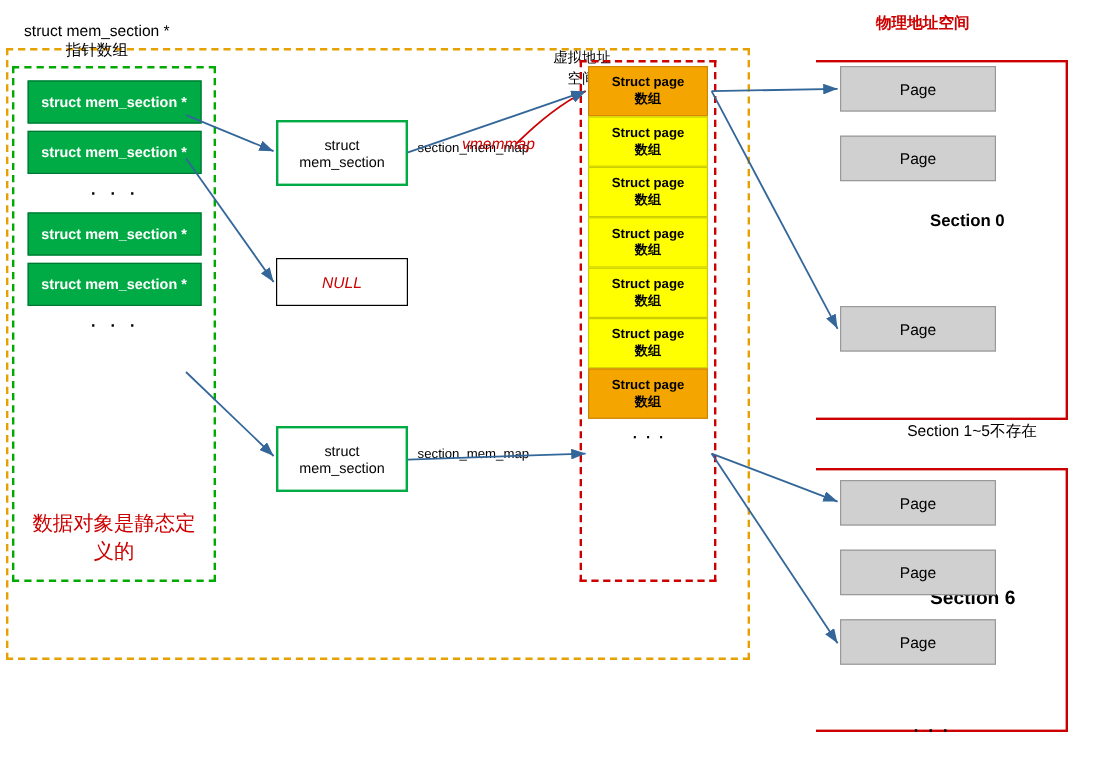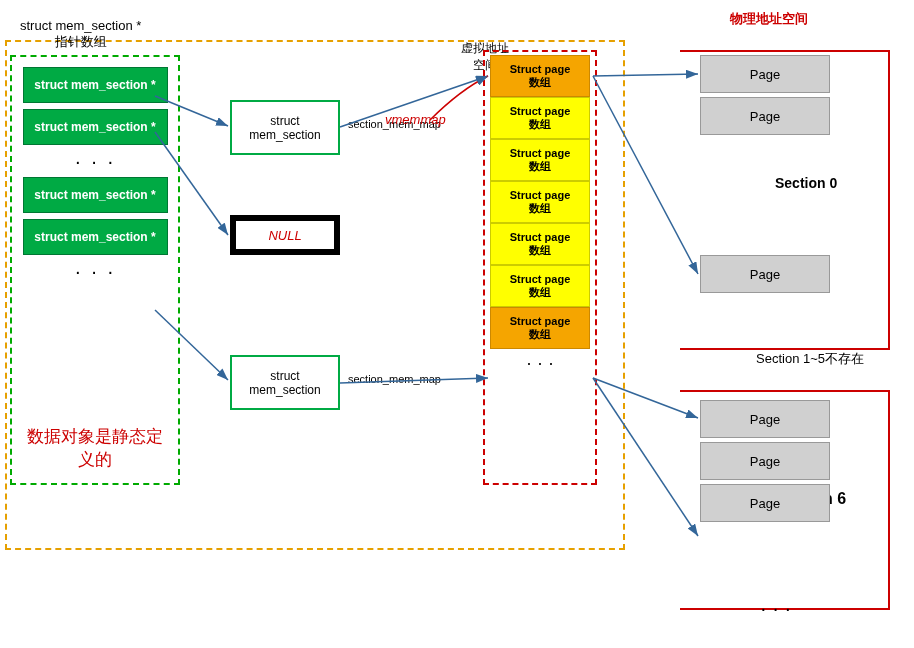--- a/index.html
+++ b/index.html
@@ -117,21 +117,21 @@
       font-size: 12px;
       color: #000;
     }
 
     .null-box {
       position: absolute;
       top: 215px;
       left: 230px;
       width: 110px;
       height: 40px;
-      border: 6px solid #000000;
+      border: 1px solid #000000;
       background: #fff;
       display: flex;
       align-items: center;
       justify-content: center;
       font-size: 13px;
       color: #cc0000;
       font-style: italic;
     }
 
     
@@ -250,21 +250,21 @@
     .page-cell {
       background: #d0d0d0;
       border: 1px solid #999;
       width: 130px;
       height: 38px;
       display: flex;
       align-items: center;
       justify-content: center;
       font-size: 13px;
       color: #000;
-      margin-bottom: 4px;
+      margin-bottom: 20px;
     }
 
     
     .section0-bracket {
       position: absolute;
       top: 50px;
       left: 680px;
       width: 210px;
       height: 300px;
       border: 2px solid #cc0000;

